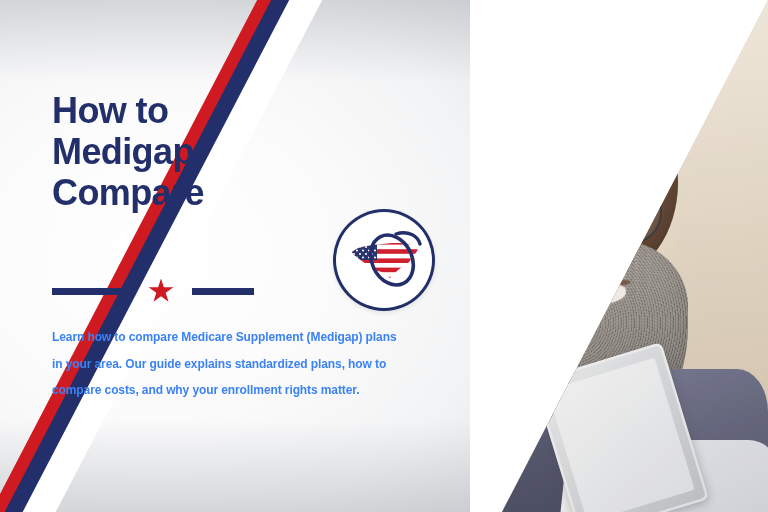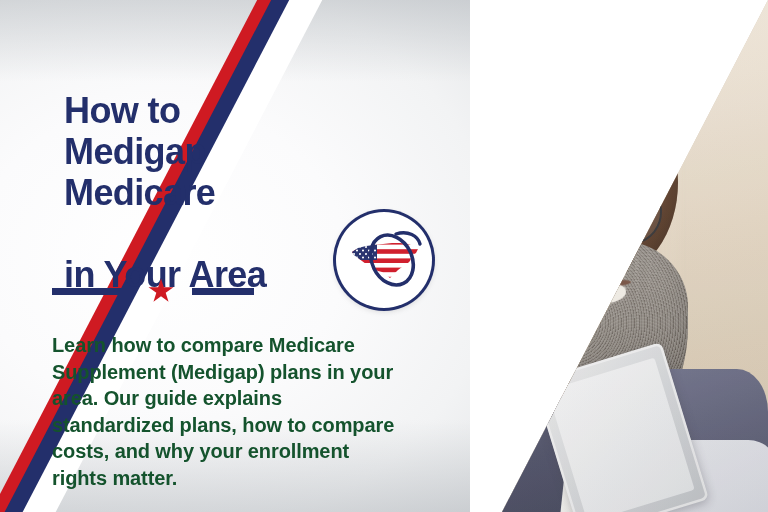--- a/index.html
+++ b/index.html
@@ -269,40 +269,40 @@
     position:absolute;top:-90px;height:720px;
     transform-origin:top left;transform:rotate(27.5deg);
   }
   .stripe-white-back{left:324px;width:40px;background:#ffffff;}
   .stripe-navy     {left:318px;width:16px;background:#232f6b;}
   .stripe-red      {left:304px;width:15px;background:#cf1a22;}
   .stripe-white-top{left:348px;width:13px;background:#ffffff;}
 
   
   .headline{
-    position:absolute;left:64px;top:66px;width:300px;
+    position:absolute;left:52px;top:66px;width:300px;
     color:#232f6b;font-weight:700;font-size:36px;line-height:41px;
     letter-spacing:-.6px;
   }
   .divider{
     position:absolute;left:52px;top:279px;width:215px;height:24px;
     display:flex;align-items:center;
   }
   .divider .rule{height:7px;background:#232f6b;flex:0 0 78px;}
   .divider .rule.short{flex:0 0 62px;}
   .divider .gapl{flex:0 0 18px;}
   .divider .gapr{flex:0 0 18px;}
   .star{
     flex:0 0 26px;height:25px;background:#cf1a22;
     -webkit-clip-path:polygon(50% 0%,61% 35%,98% 35%,68% 57%,79% 93%,50% 71%,21% 93%,32% 57%,2% 35%,39% 35%);
             clip-path:polygon(50% 0%,61% 35%,98% 35%,68% 57%,79% 93%,50% 71%,21% 93%,32% 57%,2% 35%,39% 35%);
   }
   .subcopy{
     position:absolute;left:52px;top:312px;width:352px;
-    color:#14532d;font-weight:700;font-size:20px;line-height:26.5px;
+    color:#3b82f6;font-weight:700;font-size:12px;line-height:26.5px;
     letter-spacing:-.1px;
   }
 
   
   .logo{
     position:absolute;left:336px;top:212px;width:96px;height:96px;
     border-radius:50%;background:#ffffff;
     box-shadow:0 0 0 3px #232f6b,0 2px 7px rgba(0,0,0,.22);
     overflow:hidden;
   }
@@ -370,23 +370,22 @@
   </div>
 
   <div class="stripe stripe-white-back"></div>
   <div class="stripe stripe-red"></div>
   <div class="stripe stripe-navy"></div>
   <div class="stripe stripe-white-top"></div>
 
   <h1 class="headline">
     <span>How to</span><br>
     <span>Medigap</span><br>
-    <span>Medicare</span><br>
+    <span>Compare</span><br>
     <br>
-    <span>in Your Area</span>
   </h1>
 
   <div class="divider">
     <div class="rule"></div>
     <div class="gapl"></div>
     <div class="star"></div>
     <div class="gapr"></div>
     <div class="rule short"></div>
   </div>
 

